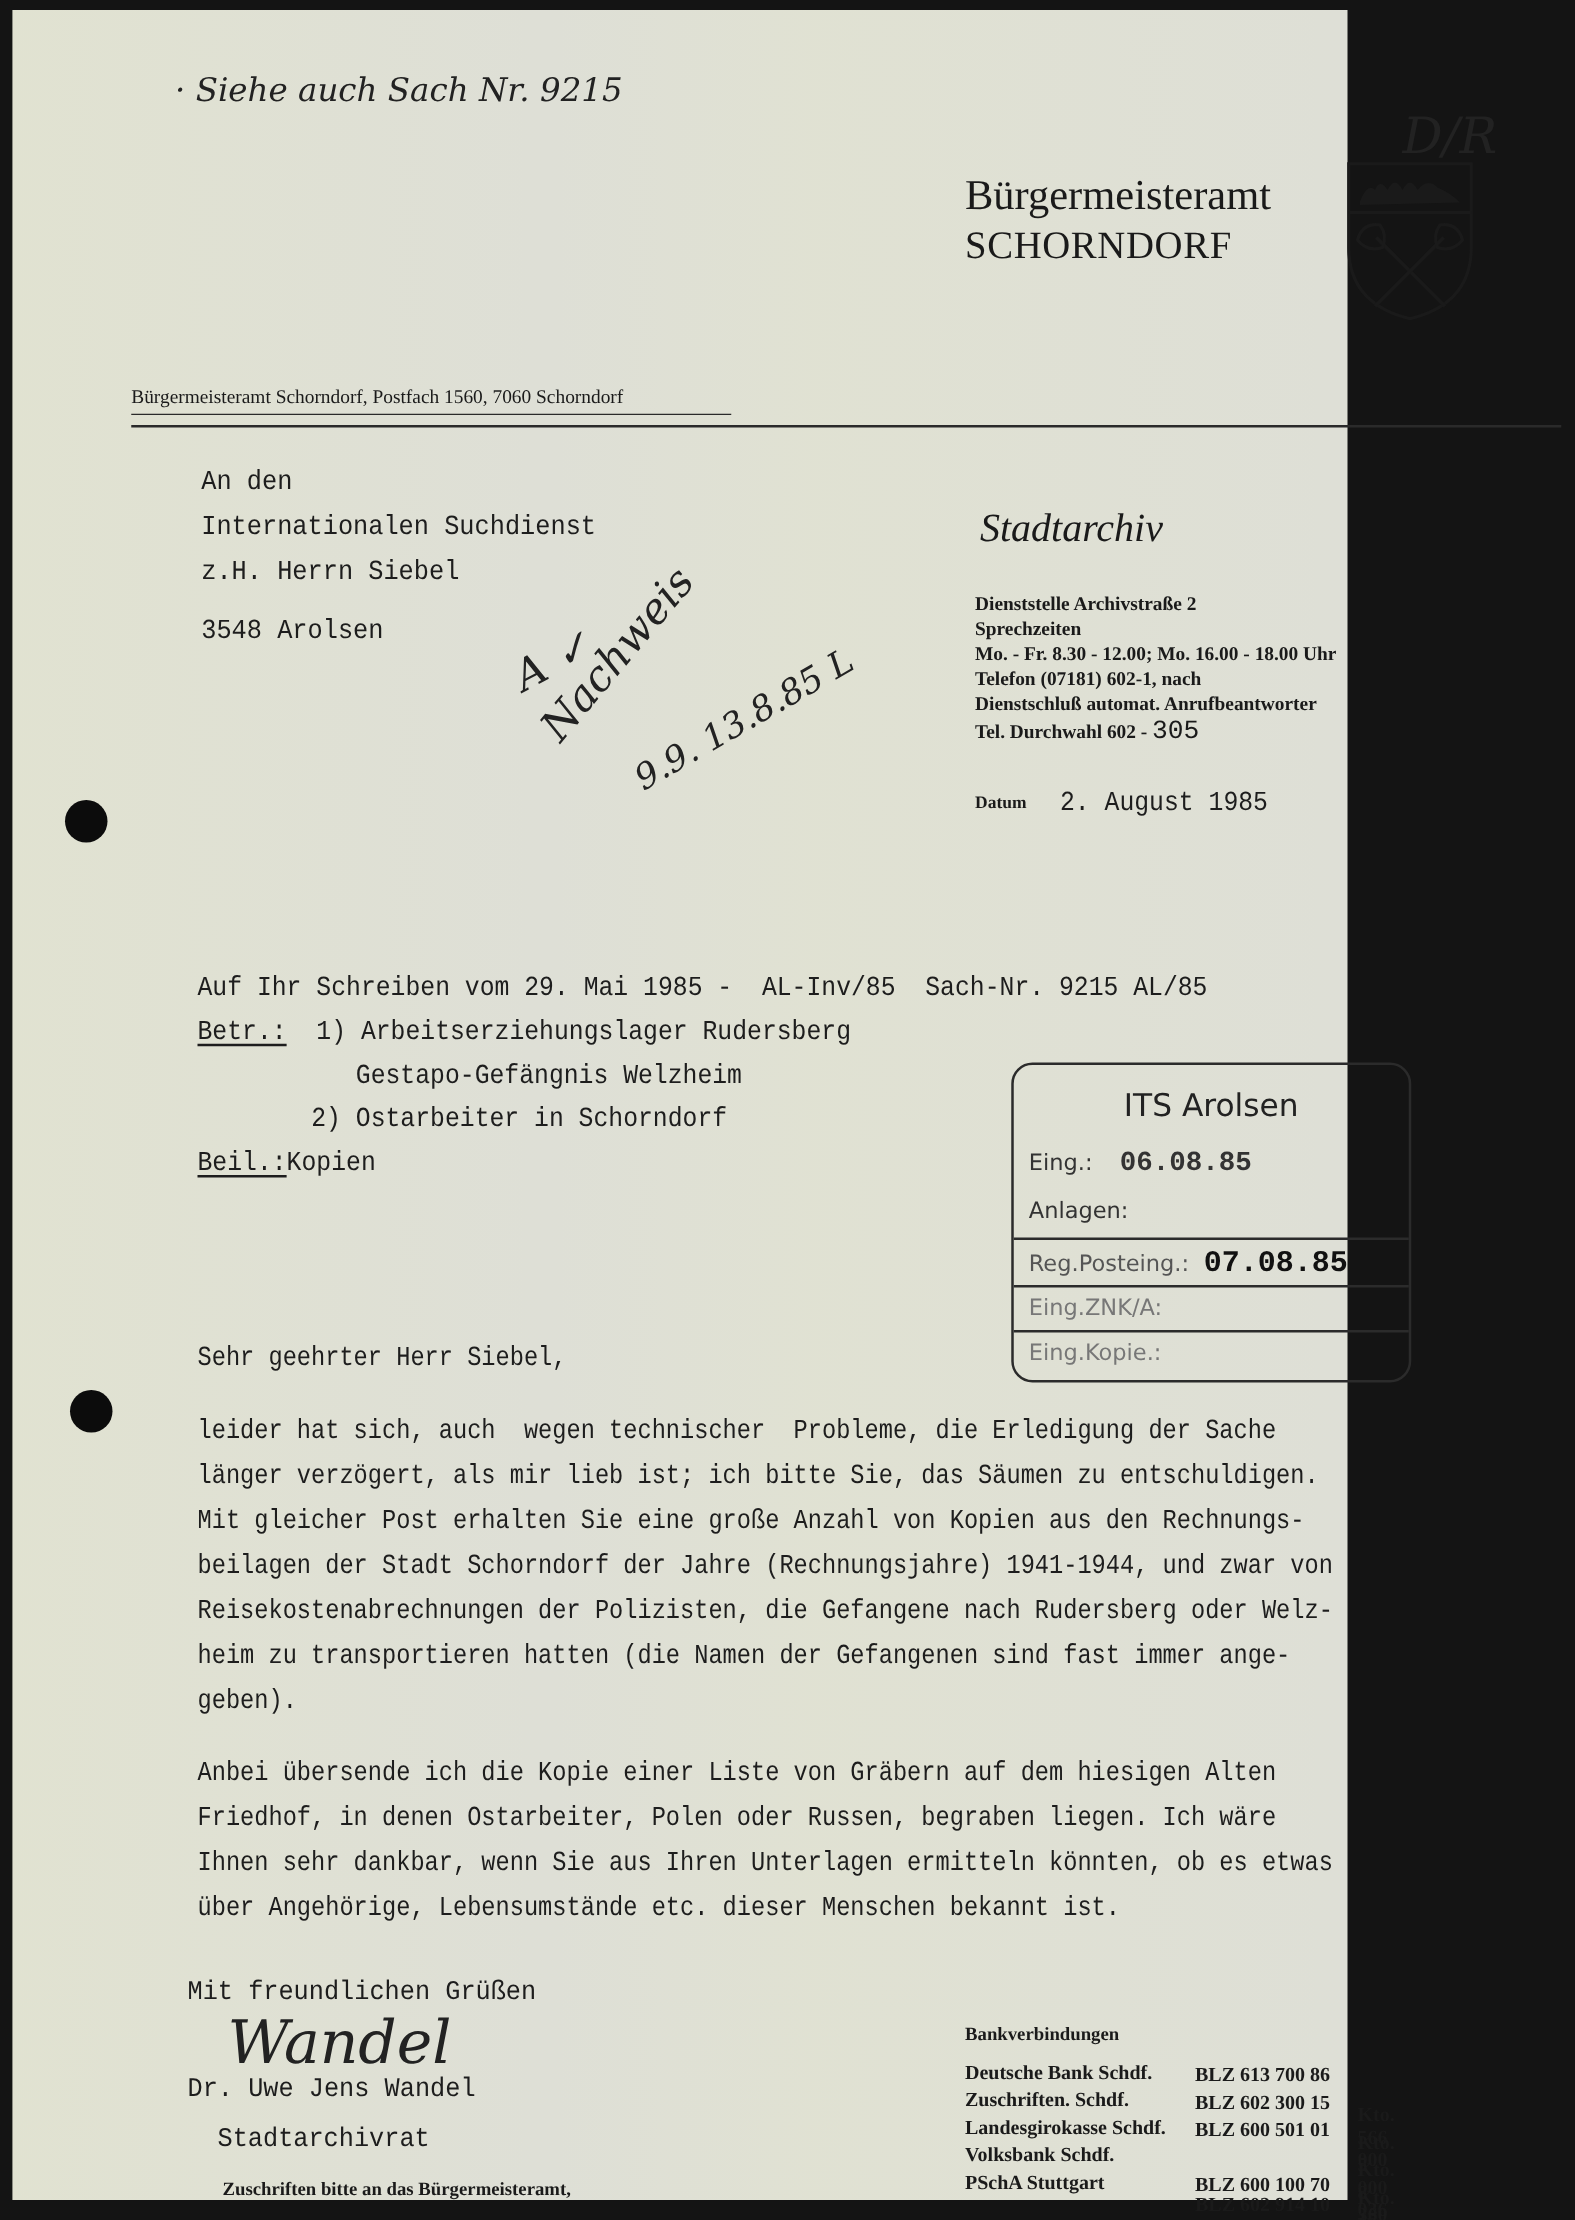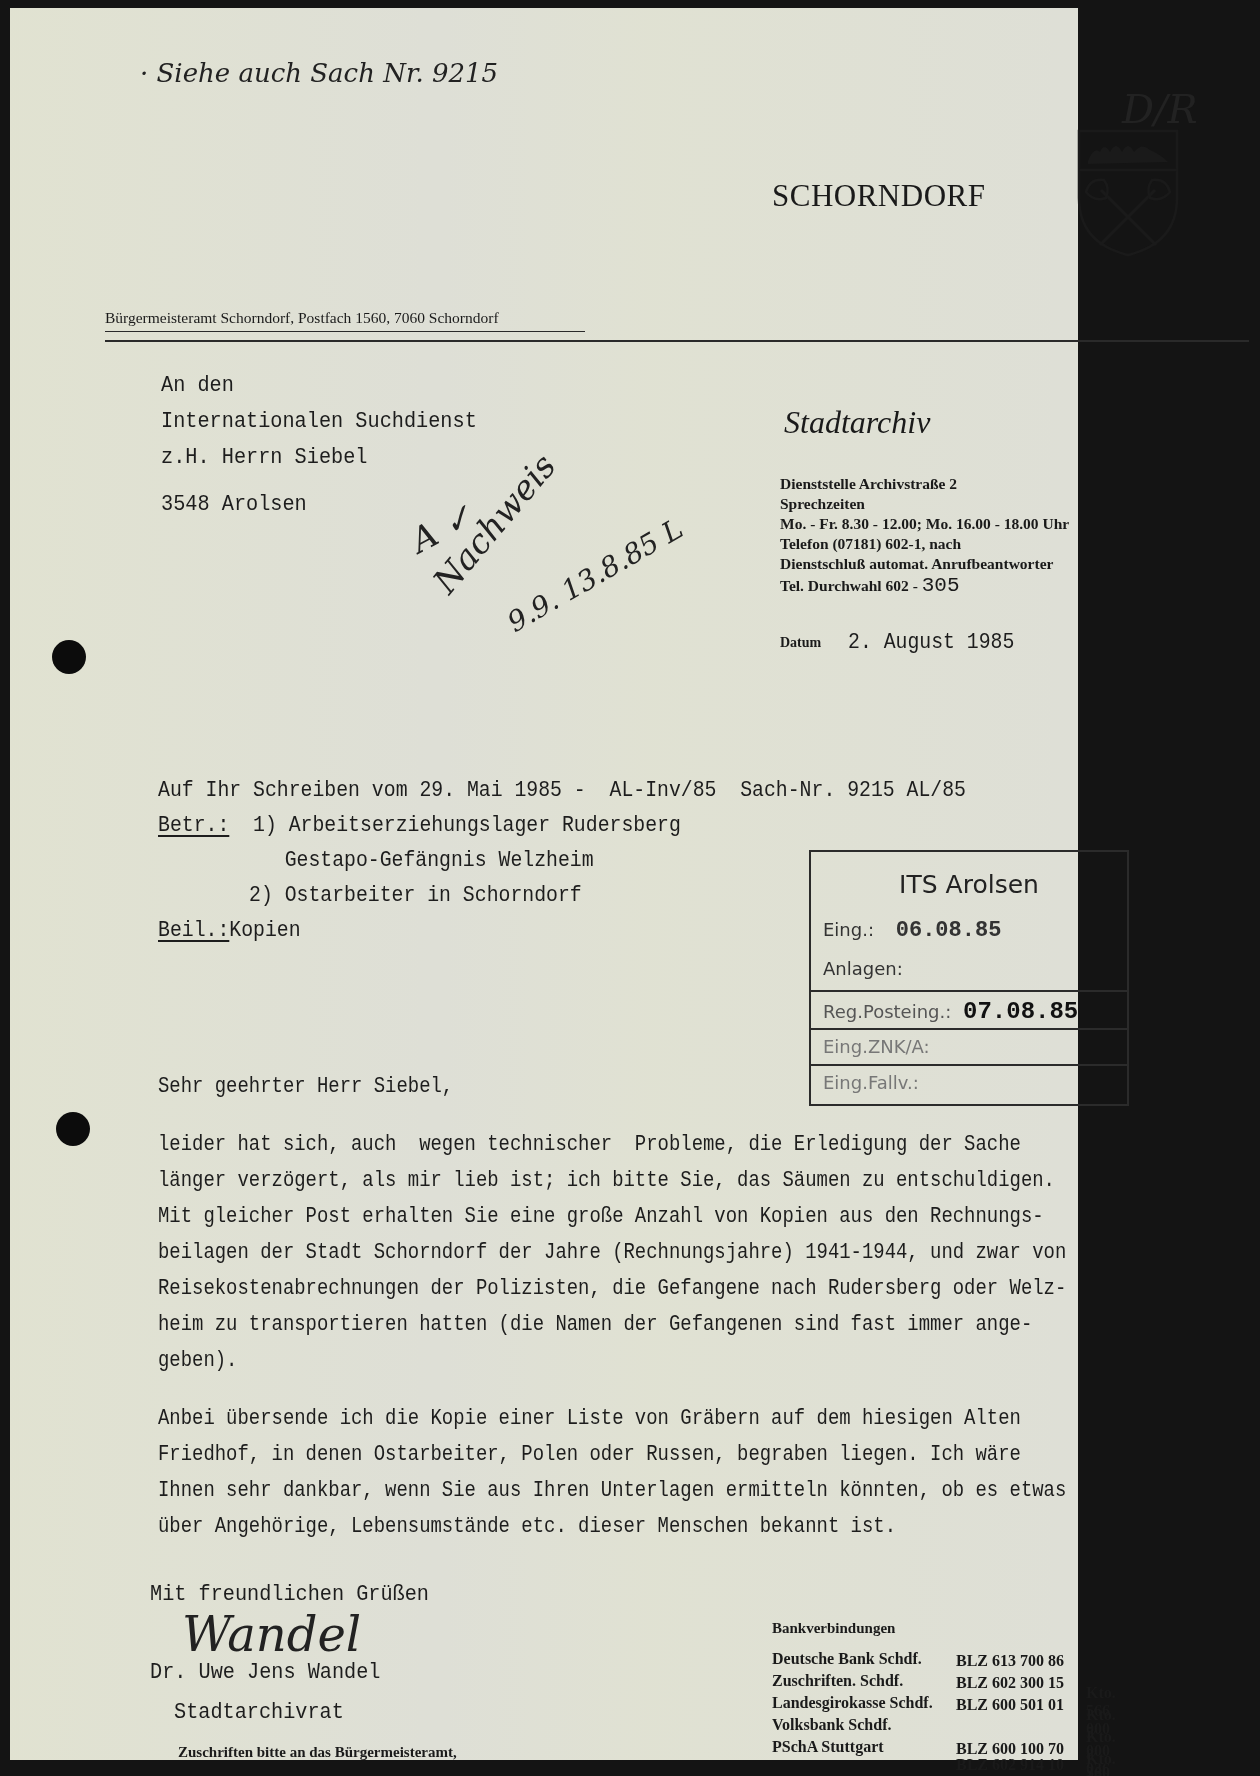--- a/index.html
+++ b/index.html
@@ -3,21 +3,21 @@
 <meta charset="utf-8">
 <style>
   html, body { margin:0; padding:0; }
   body { width:1260px; height:1776px; background:#141414; position:relative; overflow:hidden; }
   .page { position:absolute; left:10px; top:8px; width:1068px; height:1752px; background:#dedfd6;
           background-image: linear-gradient(90deg, rgba(230,232,200,0.35) 0, rgba(220,222,210,0) 40%, rgba(230,232,200,0.25) 60%, rgba(220,222,210,0) 100%); }
   .abs { position:absolute; }
   .mono { font-family:"Liberation Mono","DejaVu Sans Mono",monospace; color:#1d1d1d; }
   .serif { font-family:"Liberation Serif","DejaVu Serif",serif; color:#1a1a1a; }
   .hand { font-family:"DejaVu Serif",serif; font-style:italic; color:#222; }
-  .sans { font-family:"DejaVu Sans","Liberation Sans",sans-serif; color:#222; }
+  .sans { font-family:"DejaVu Sans","Liberation Sans",sans-serif; color:#222;border-radius:17px; }
 
   .brand1 { left:762px; top:130px; font-size:34px; line-height:38px; }
   .brand2 { left:762px; top:170px; font-size:31px; line-height:36px; letter-spacing:0.5px; }
   .sender { left:95px; top:301px; font-size:15.5px; }
   .rule { left:95px; top:332px; width:1144px; height:2px; background:#2a2a2a; }
   .sender-ul { left:95px; top:323px; width:480px; height:1px; background:#2a2a2a; }
 
   .recip { left:151px; font-size:22px; transform:scaleX(0.92); transform-origin:left; }
 
   .dept { left:774px; top:396px; font-size:32px; font-style:italic; }
@@ -56,20 +56,21 @@
 
   <div class="abs hand anno" style="left:130px;top:50px;font-size:26px;">· Siehe auch Sach Nr. 9215</div>
   <div class="abs hand anno" style="left:1112px;top:78px;font-size:40px;">D/R</div>
   <div class="abs hand" style="left:400px;top:500px;font-size:34px;transform:rotate(-28deg);">A ✓</div>
   <div class="abs hand" style="left:430px;top:560px;font-size:34px;transform:rotate(-50deg);transform-origin:left;">Nachweis</div>
   <div class="abs hand" style="left:500px;top:600px;font-size:28px;transform:rotate(-30deg);transform-origin:left;">9.9. 13.8.85 L</div>
 
   <div class="abs hole" style="left:42px;top:632px;"></div>
   <div class="abs hole" style="left:46px;top:1104px;"></div>
 
+  <div class="abs serif brand1">Bürgermeisteramt</div>
   <div class="abs serif brand2">SCHORNDORF</div>
 
   <svg class="abs" style="left:1066px;top:120px;" width="104" height="130" viewBox="0 0 104 130">
     <path d="M3 3 H101 V70 Q101 115 52 127 Q3 115 3 70 Z" fill="none" stroke="#1a1a1a" stroke-width="2.5"></path>
     <line x1="3" y1="42" x2="101" y2="42" stroke="#1a1a1a" stroke-width="2.5"></line>
     <path d="M12 33 Q18 18 24 24 Q28 14 34 24 Q40 12 46 24 Q52 12 58 24 Q66 14 74 22 Q84 26 92 34 L12 36 Z" fill="#1a1a1a"></path>
     <line x1="25" y1="62" x2="80" y2="117" stroke="#1a1a1a" stroke-width="3"></line>
     <line x1="79" y1="62" x2="24" y2="117" stroke="#1a1a1a" stroke-width="3"></line>
     <path d="M10 64 Q14 50 28 52 Q34 60 30 70 Q18 74 10 64 Z" fill="none" stroke="#1a1a1a" stroke-width="2.5"></path>
     <path d="M94 64 Q90 50 76 52 Q70 60 74 70 Q86 74 94 64 Z" fill="none" stroke="#1a1a1a" stroke-width="2.5"></path>
@@ -110,21 +111,21 @@
     </div>
     <div class="stamp-row" style="top:106px;"><span>Anlagen:</span></div>
     <div class="stamp-line" style="top:138px;"></div>
     <div class="stamp-row" style="top:146px;color:#555;">
       <span>Reg.Posteing.:</span>
       <span class="stamp-date" style="font-size:24px;color:#111;margin-left:6px;">07.08.85</span>
     </div>
     <div class="stamp-line" style="top:176px;"></div>
     <div class="stamp-row" style="top:184px;color:#777;"><span>Eing.ZNK/A:</span></div>
     <div class="stamp-line" style="top:212px;"></div>
-    <div class="stamp-row" style="top:220px;color:#777;"><span>Eing.Fallv.:</span></div>
+    <div class="stamp-row" style="top:220px;color:#777;"><span>Eing.Kopie.:</span></div>
   </div>
 
   <div class="abs mono body-line" style="top:1066px;">Sehr geehrter Herr Siebel,</div>
 
   <div class="abs mono body-line" style="top:1124px;">leider hat sich, auch  wegen technischer  Probleme, die Erledigung der Sache</div>
   <div class="abs mono body-line" style="top:1160px;">länger verzögert, als mir lieb ist; ich bitte Sie, das Säumen zu entschuldigen.</div>
   <div class="abs mono body-line" style="top:1196px;">Mit gleicher Post erhalten Sie eine große Anzahl von Kopien aus den Rechnungs-</div>
   <div class="abs mono body-line" style="top:1232px;">beilagen der Stadt Schorndorf der Jahre (Rechnungsjahre) 1941-1944, und zwar von</div>
   <div class="abs mono body-line" style="top:1268px;">Reisekostenabrechnungen der Polizisten, die Gefangene nach Rudersberg oder Welz-</div>
   <div class="abs mono body-line" style="top:1304px;">heim zu transportieren hatten (die Namen der Gefangenen sind fast immer ange-</div>

